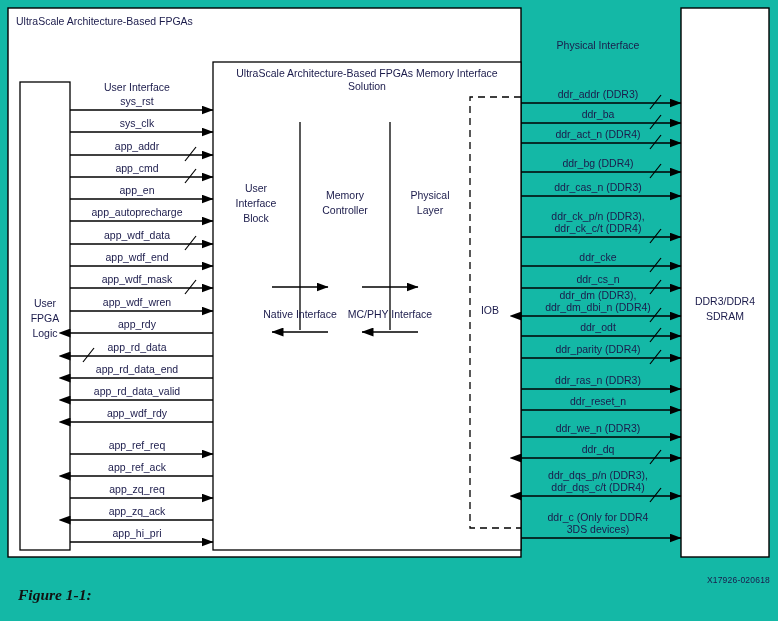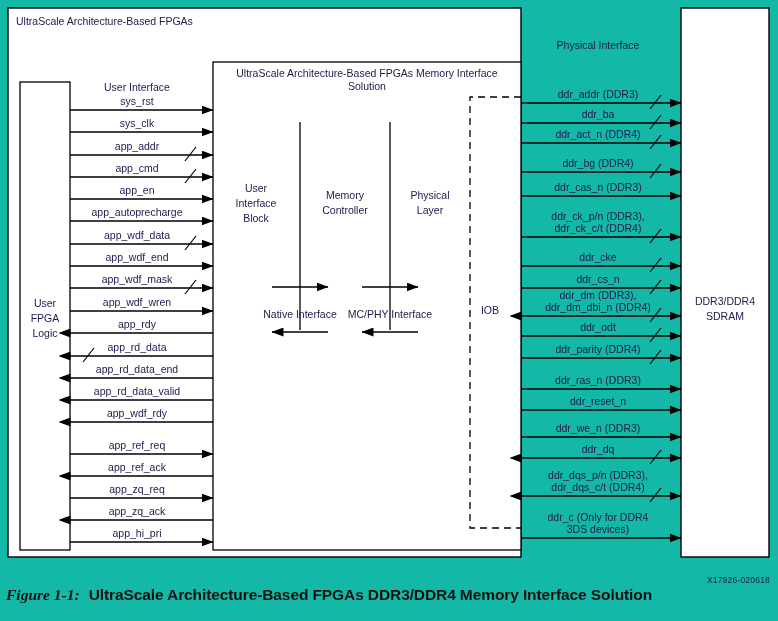--- a/index.html
+++ b/index.html
@@ -1,20 +1,20 @@
 <!DOCTYPE html>
 <html><head>
 <meta charset="utf-8">
 <style>
   html,body{margin:0;padding:0;background:#ffffff;}
   body{font-family:"Liberation Sans", sans-serif;color:#1a1a3a;}
   #root{position:relative;width:778px;height:621px;overflow:hidden;background:#14b8a6;}
   svg{display:block;}
   .dtext{font-family:"Liberation Sans", sans-serif;font-size:10.5px;fill:#1b1b4b;}
-  .cap-wrap{position:absolute;left:0;top:586px;width:778px;display:flex;align-items:baseline;gap:9px;padding-left:6px;box-sizing:border-box;}
+  .cap-wrap{position:absolute;left:0;top:586px;width:778px;display:flex;align-items:baseline;gap:9px;padding-left:18px;box-sizing:border-box;}
   .cap-fig{font-family:"Liberation Serif", serif;font-style:italic;font-weight:bold;font-size:15.5px;color:#111;white-space:nowrap;}
   .cap-title{font-family:"Liberation Sans", sans-serif;font-weight:bold;font-size:15.5px;color:#111;white-space:nowrap;letter-spacing:-0.1px;}
   .figid{position:absolute;right:8px;top:566px;font-family:"Liberation Sans", sans-serif;font-size:8.5px;color:#1b1b4b;letter-spacing:0.2px;margin-top:9px;}
 </style>
 </head>
 <body>
 
 <div id="root">
 
   <svg id="diagram" width="778" height="562" viewBox="0 0 778 562">
@@ -242,15 +242,14 @@
           <text x="598" y="521" text-anchor="middle" class="dtext">ddr_c (Only for DDR4</text>
           <text x="598" y="533" text-anchor="middle" class="dtext">3DS devices)</text>
         </g>
       </g>
   </svg>
 
   <div class="figid">X17926-020618</div>
 
   <div class="cap-wrap">
     <span class="cap-fig">Figure 1-1:</span>
-    <span class="cap-title">UltraScale Architecture-Based FPGAs DDR3/DDR4 Memory Interface Solution</span>
   </div>
 </div>
 
 </body></html>

